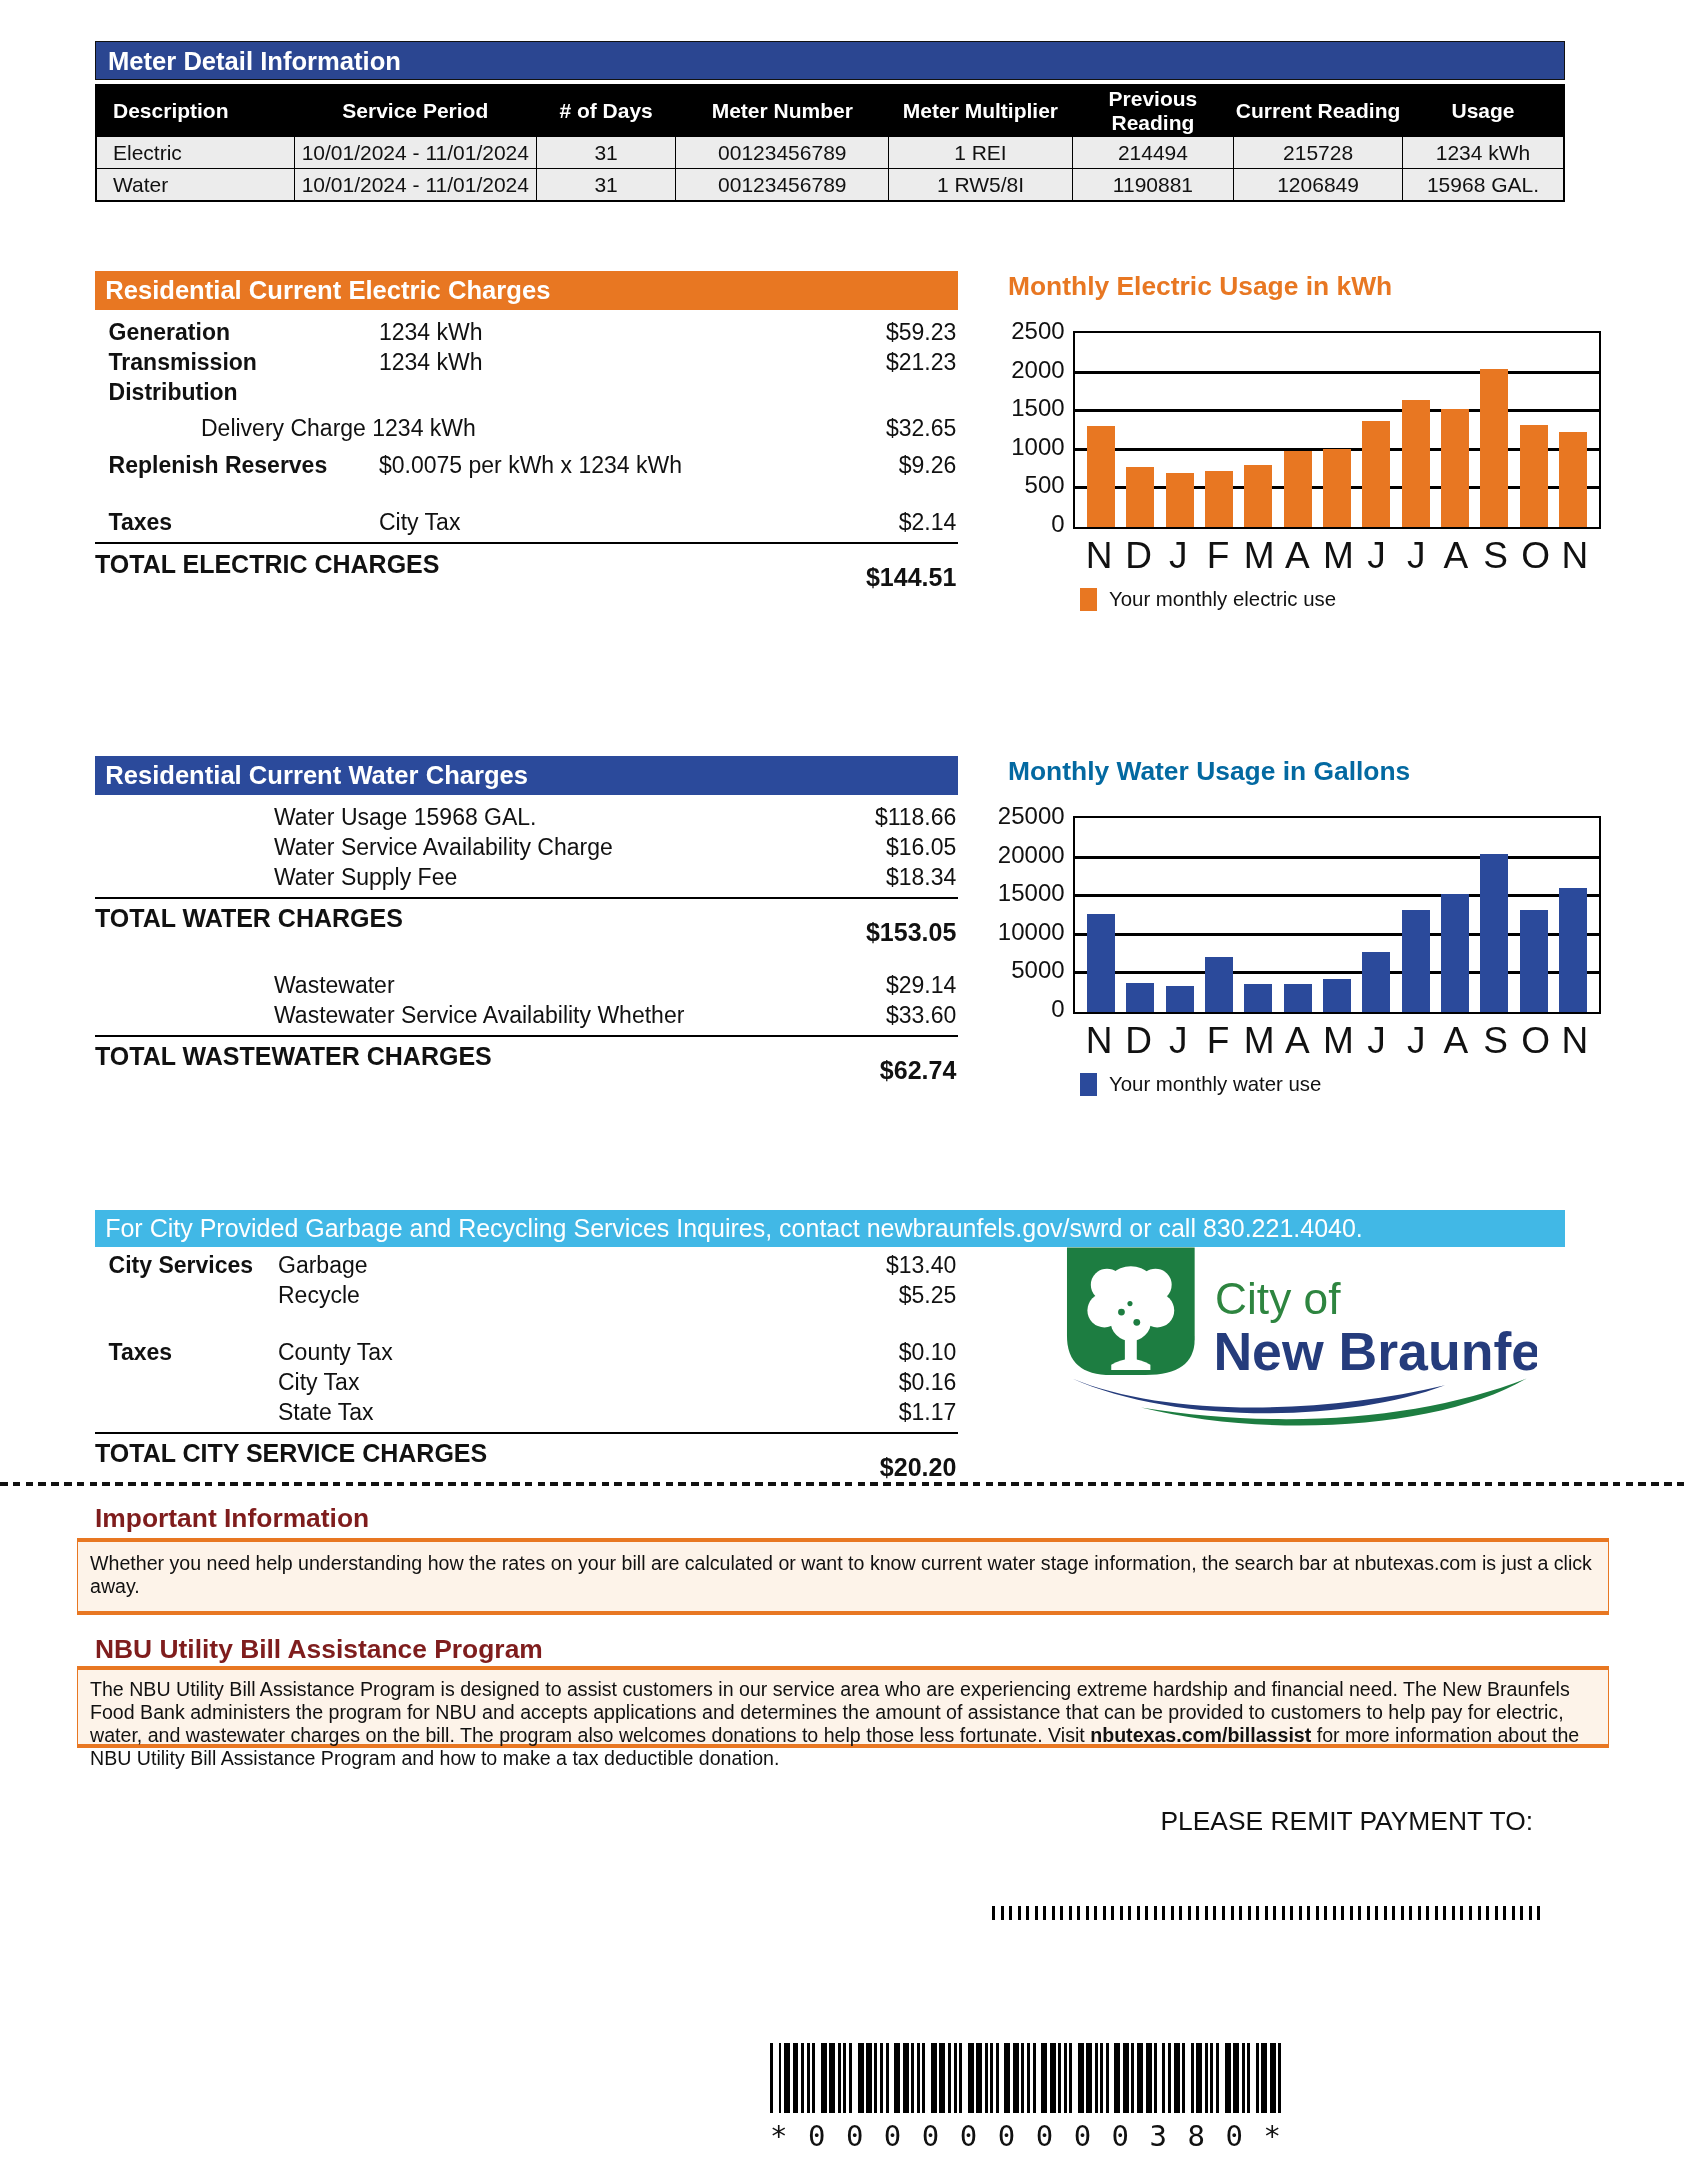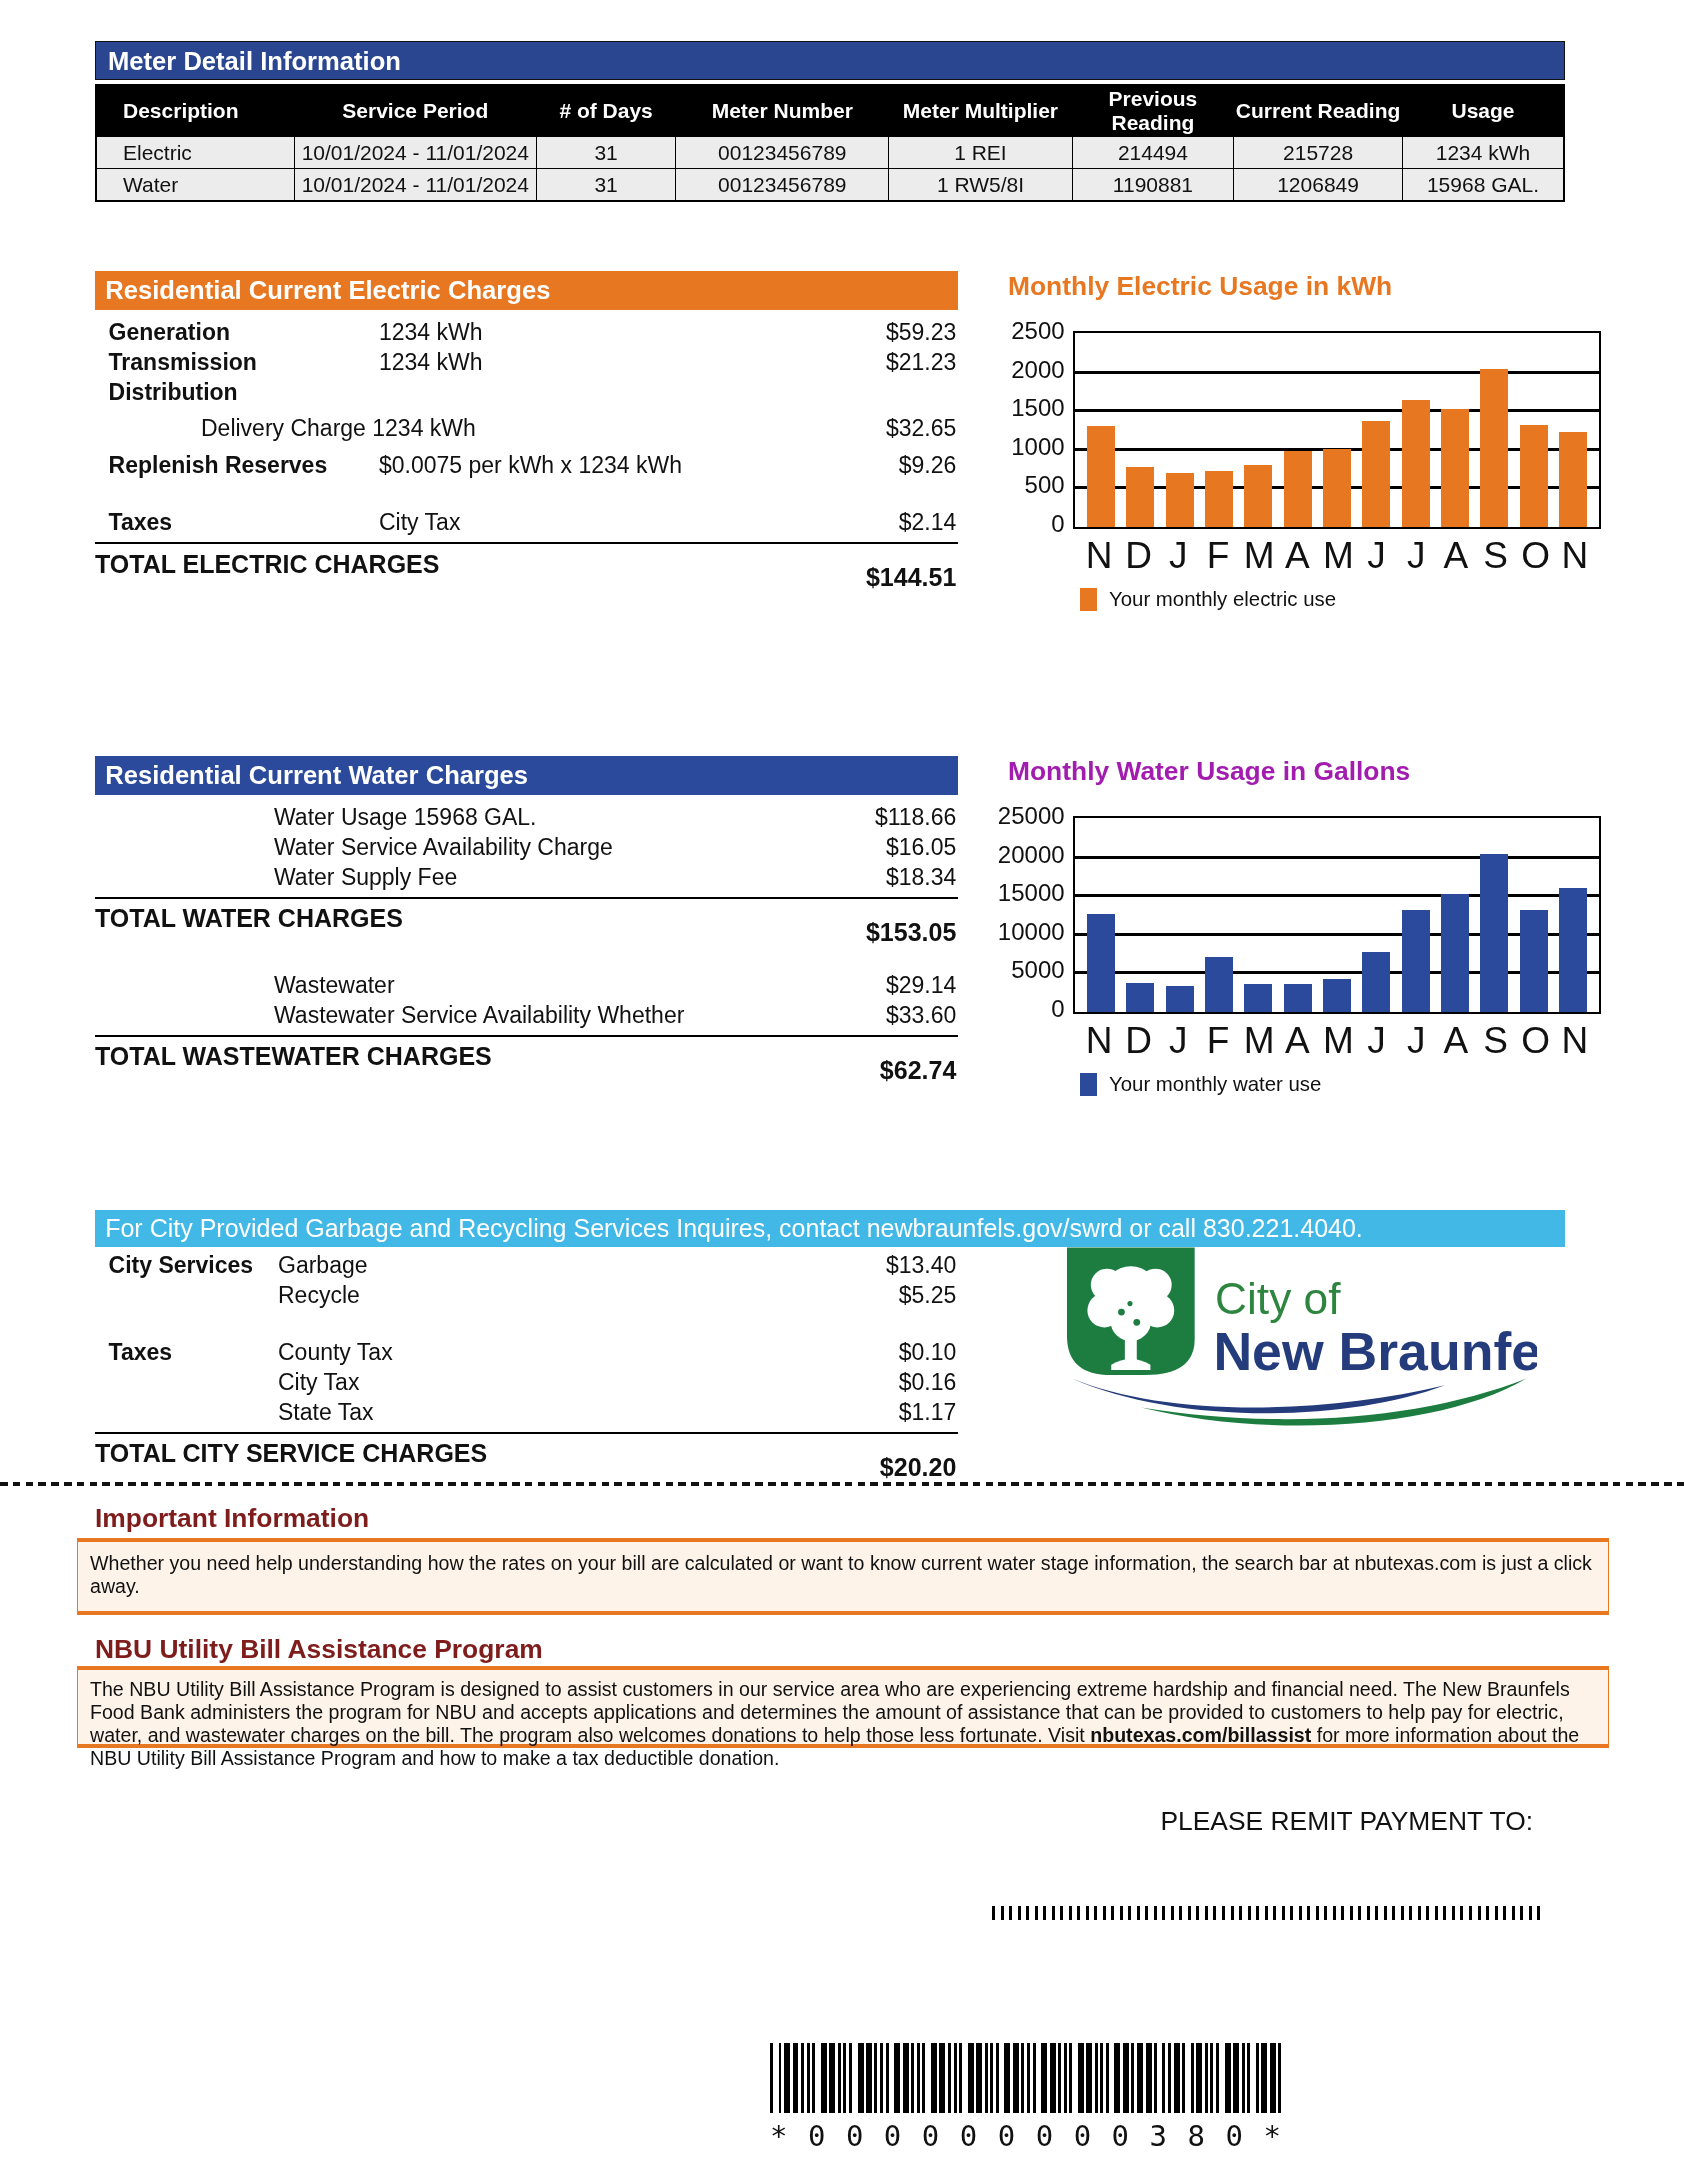--- a/index.html
+++ b/index.html
@@ -8,21 +8,21 @@
 
   
   .meter-wrap{position:absolute;left:95px;top:41px;width:1470px;}
   .mt-title{height:39px;line-height:39px;background:#2b4691;color:#fff;font-weight:bold;
             font-size:25.6px;padding-left:12px;box-sizing:border-box;border:1.7px solid #111;}
   table.meter{border-collapse:collapse;width:100%;margin-top:4.3px;border:2.6px solid #000;}
   table.meter th{background:#000;color:#fff;font-size:21px;font-weight:bold;height:31px;
                  border:1.7px solid #000;text-align:center;}
   table.meter td{background:#ececec;font-size:21px;height:29px;border:1.7px solid #000;
                  text-align:center;}
-  table.meter th:first-child,table.meter td:first-child{text-align:left;padding-left:26px;margin-left:48px;}
+  table.meter th:first-child,table.meter td:first-child{text-align:left;padding-left:16px;margin-left:48px;}
 
   
   .section{position:absolute;left:95px;width:863px;}
   .sec-header{height:39px;line-height:39px;color:#fff;font-weight:bold;font-size:25.6px;
               padding-left:10.2px;box-sizing:border-box;}
   .sec-electric .sec-header{background:#e87722;}
   .sec-water .sec-header{background:#2b4a9b;}
   .sec-wastewater .sec-header{background:#12874a;}
   .sec-rows{margin-top:8.5px;}
   .row{position:relative;height:30px;font-size:23px;}
@@ -257,21 +257,21 @@
         <span>O</span>
         <span>N</span>
       </div>
     <div class="legend">
       <span class="swatch" style="background: rgb(232, 119, 34);"></span>
       <span>Your monthly electric use</span>
     </div>
   </div>
 
   <div class="chart" style="top:756px;">
-    <div class="chart-title" style="color: #a21caf;">Monthly Water Usage in Gallons</div>
+    <div class="chart-title" style="color: #0369a1;">Monthly Water Usage in Gallons</div>
     <div class="yaxis">
         <span style="top: -13.6px;">25000</span>
         <span style="top: 25px;">20000</span>
         <span style="top: 63px;">15000</span>
         <span style="top: 102px;">10000</span>
         <span style="top: 140px;">5000</span>
         <span style="top: 179px;">0</span>
       </div>
     <div class="plot">
 

